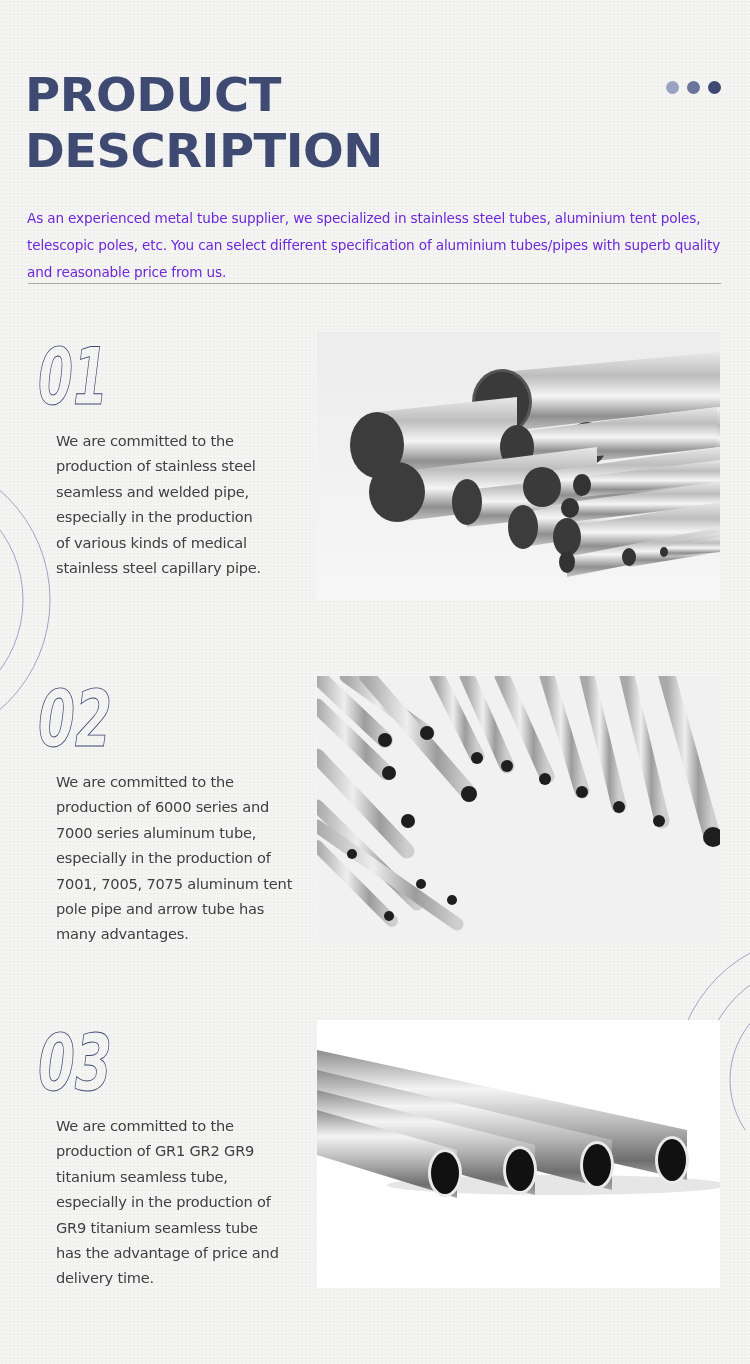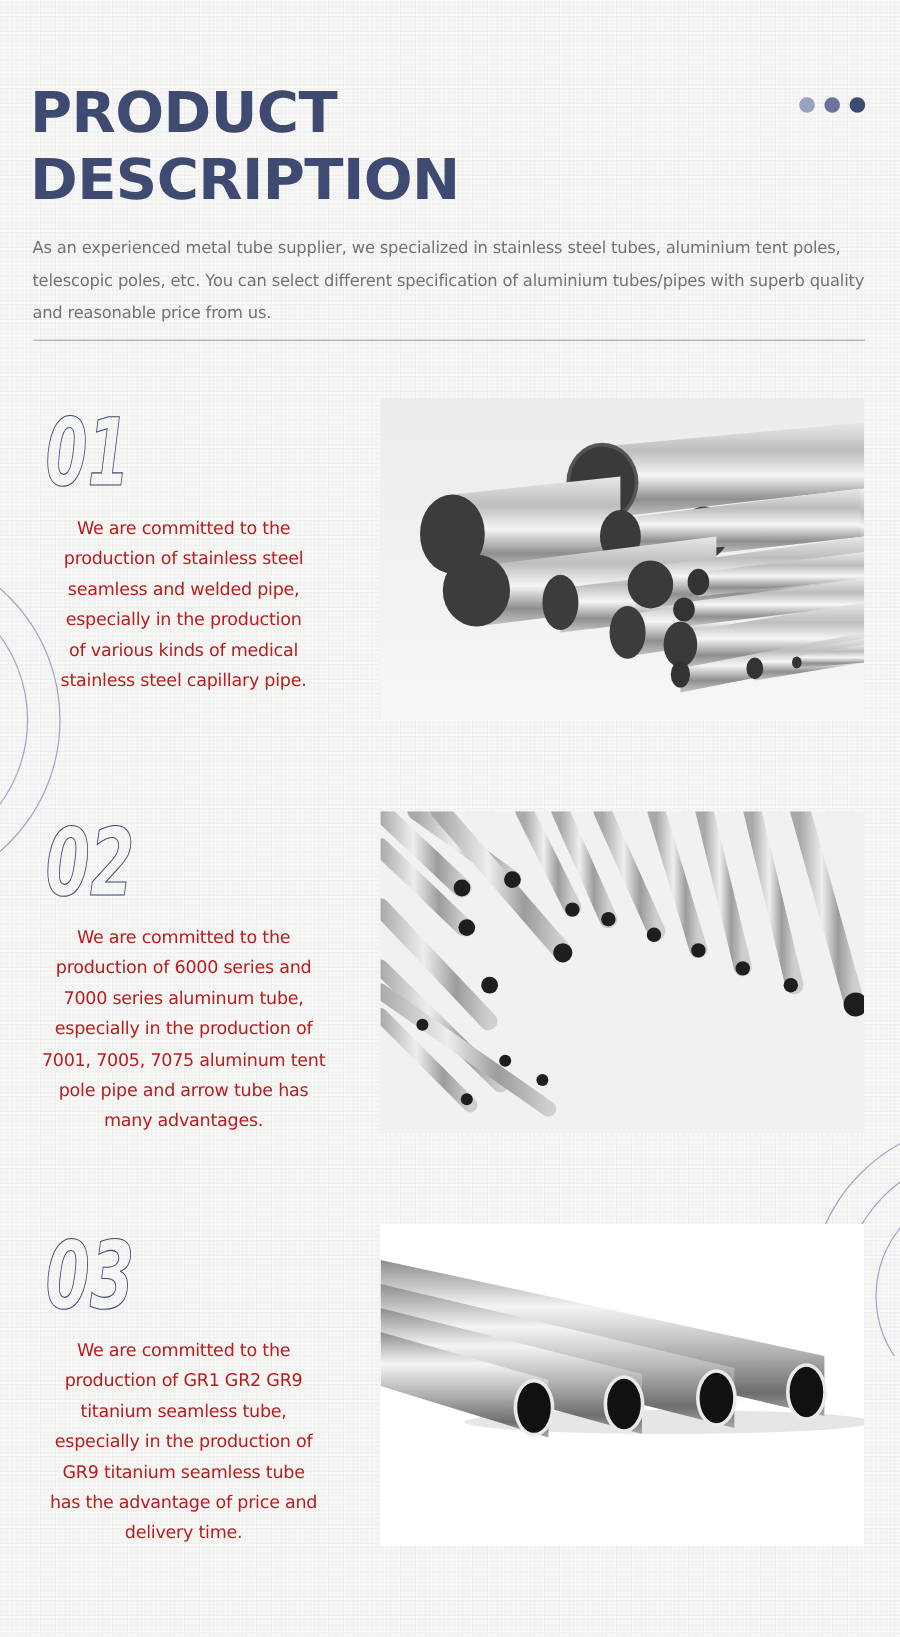--- a/index.html
+++ b/index.html
@@ -33,26 +33,26 @@
     position: absolute;
     top: 81px;
     left: 666px;
     display: flex;
     gap: 8px;
   }
   .dot { width: 13px; height: 13px; border-radius: 50%; }
   .intro {
     position: absolute;
     left: 27px;
-    top: 194px;
+    top: 205px;
     width: 710px;
     font-family: "DejaVu Sans", sans-serif;
     font-size: 13.6px;
     line-height: 27px;
-    color: #737373;
+    color: #6d28d9;
     letter-spacing: -0.15px;
   }
   .divider {
     position: absolute;
     left: 28px;
     top: 283px;
     width: 693px;
     height: 1px;
     background: #a8a8a8;
   }
@@ -61,29 +61,28 @@
     pointer-events: none;
   }
   .num {
     position: absolute;
     left: 38px;
     width: 90px;
     height: 70px;
   }
   .desc {
     position: absolute;
-    left: 22px;
+    left: 56px;
     width: 262px;
     font-family: "DejaVu Sans", sans-serif;
     font-size: 14.6px;
     line-height: 25.4px;
-    color: #b91c1c;
+    color: #404040;
     letter-spacing: -0.2px;
     white-space: pre-line;
-    text-align: center;
   }
   .photo {
     position: absolute;
     left: 317px;
     width: 403px;
     height: 268px;
     overflow: hidden;
   }
   .photo svg { display: block; }
 </style>

